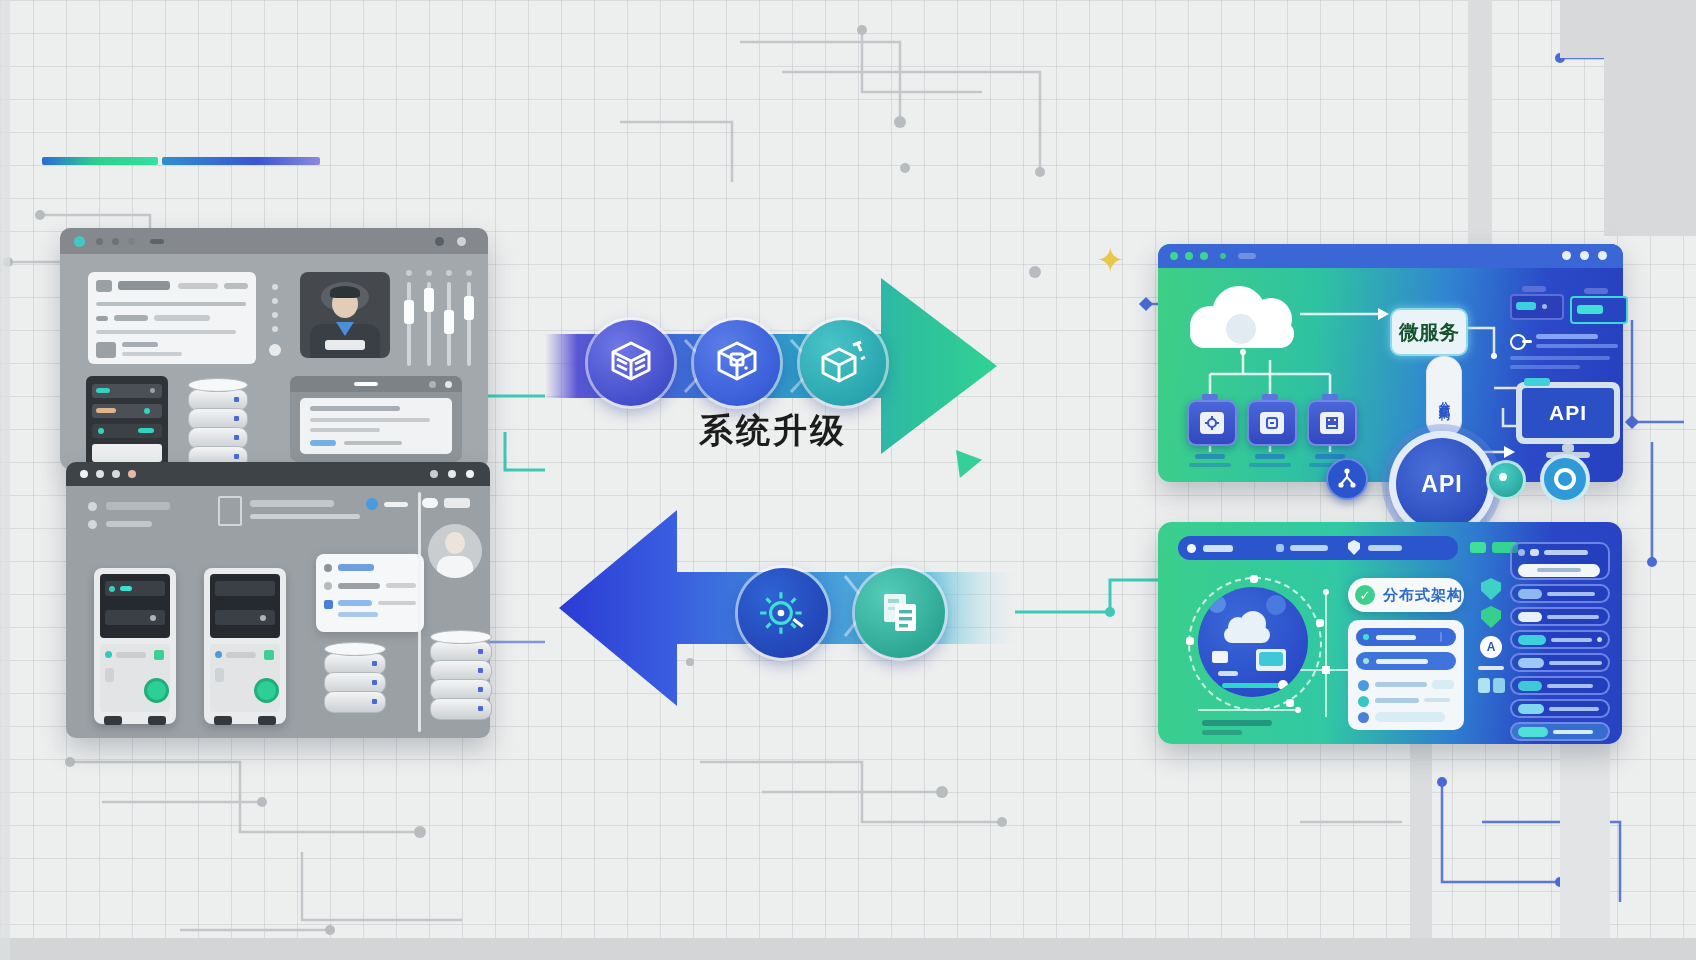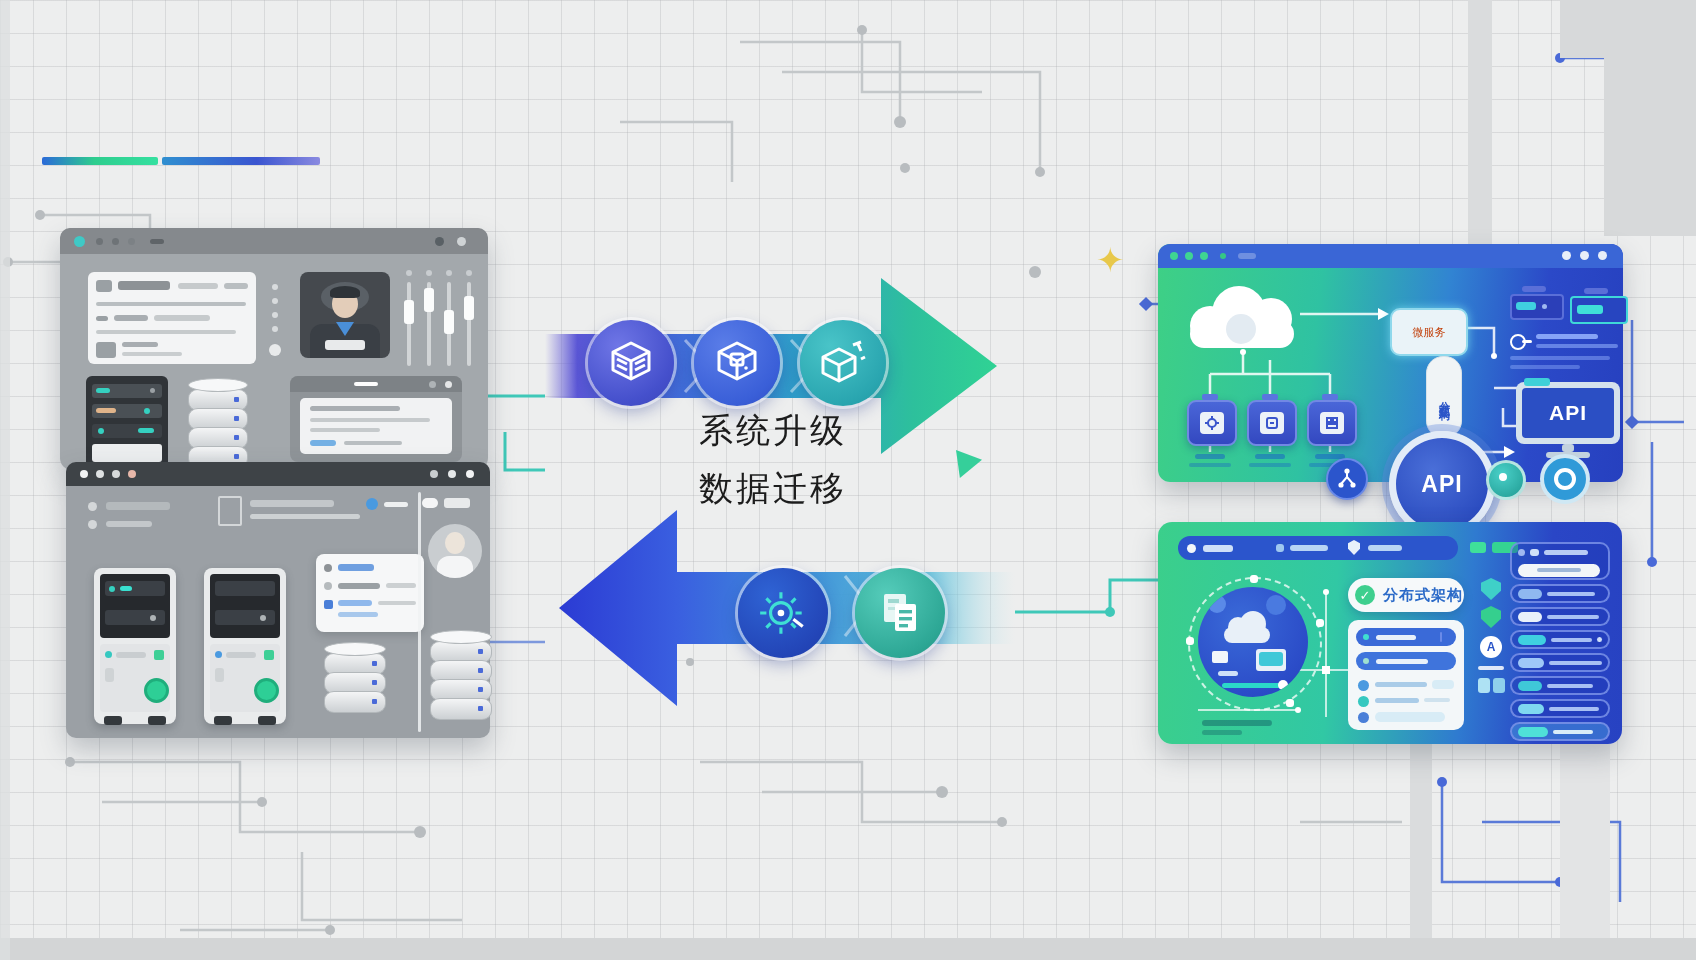--- a/index.html
+++ b/index.html
@@ -18,21 +18,21 @@
   .dot{position:absolute;border-radius:50%;}
   .win{position:absolute;border-radius:12px;box-shadow:0 12px 26px rgba(66,76,88,.28);}
   .whdr{position:absolute;left:0;right:0;top:0;border-radius:10px 10px 0 0;}
   h1.title{
     position:absolute;left:36px;top:50px;margin:0;
     font-size:58px;font-weight:900;color:#1a1a1a;letter-spacing:1px;white-space:nowrap;
   }
   .u-seg{position:absolute;height:8px;border-radius:2px;top:157px;}
   .flow-label{
     position:absolute;left:668px;width:210px;text-align:center;
-    font-size:34px;font-weight:400;color:#1c1c1c;letter-spacing:3px;white-space:nowrap;
+    font-size:34px;font-weight:700;color:#1c1c1c;letter-spacing:3px;white-space:nowrap;
   }
   .flow-ico{
     position:absolute;width:86px;height:86px;border-radius:50%;
     display:flex;align-items:center;justify-content:center;
     box-shadow:0 0 0 3px rgba(255,255,255,.5), 0 6px 16px rgba(30,50,140,.35);
   }
   .cyl{position:absolute;}
   .cyl .disc{position:relative;height:20px;margin-top:-3px;border-radius:10px/9px;
     background:linear-gradient(#f4f5f6,#ccd0d3);border:1px solid #b3b8bb;}
   .cyl .disc i{position:absolute;right:8px;top:7px;width:5px;height:5px;border-radius:1px;background:#4a6ad8;display:block;}
@@ -371,21 +371,20 @@
   </div>
   <div class="flow-ico" style="left:800px;top:320px;background:radial-gradient(circle at 35% 30%,#49c4c8,#2aa6b0 70%,#1f96a2);">
     <svg width="52" height="52" viewBox="0 0 52 52" fill="none" stroke="#fff" stroke-width="3" stroke-linejoin="round">
       <path d="M22 12 L38 20 L38 36 L22 44 L6 36 L6 20 Z"></path>
         <path d="M6 20 L22 28 L38 20"></path>
         <path d="M22 28 V44"></path>
       <path d="M36 8 l8 -3 M40 5 l4 9 M44 22 l4 -2"></path>
     </svg>
   </div>
   <div class="flow-label" style="top:408px;">系统升级</div>
-  <div class="flow-label" style="top:466px;">数据迁移</div>
 
   <svg class="abs" width="470" height="216" style="left:545px;top:500px;">
     <defs>
       <linearGradient id="gradL" x1="0" y1="0" x2="470" y2="0" gradientUnits="userSpaceOnUse">
         <stop offset="0" stop-color="#2936d2"></stop>
         <stop offset="0.28" stop-color="#3a5fe0"></stop>
         <stop offset="0.55" stop-color="#3f8fd8"></stop>
         <stop offset="0.8" stop-color="#46b8d8" stop-opacity="0.85"></stop>
         <stop offset="1" stop-color="#bfe8ee" stop-opacity="0"></stop>
       </linearGradient>
@@ -487,21 +486,21 @@
       </span>
     </div>
     <span class="bar" style="left:37px;top:210px;width:30px;height:5px;background:rgba(23,92,200,.5);"></span>
     <span class="bar" style="left:31px;top:219px;width:42px;height:4px;background:rgba(23,92,200,.35);"></span>
     <span class="bar" style="left:97px;top:210px;width:30px;height:5px;background:rgba(23,92,200,.5);"></span>
     <span class="bar" style="left:91px;top:219px;width:42px;height:4px;background:rgba(23,92,200,.35);"></span>
     <span class="bar" style="left:157px;top:210px;width:30px;height:5px;background:rgba(23,92,200,.5);"></span>
     <span class="bar" style="left:151px;top:219px;width:42px;height:4px;background:rgba(23,92,200,.35);"></span>
 
     <div class="abs" style="left:232px;top:64px;width:74px;height:44px;background:#eaf3f8;border-radius:10px;border:2px solid #8fd8ec;box-shadow:0 0 10px rgba(120,220,240,.8);display:flex;align-items:center;justify-content:center;">
-      <span style="color:#c2410c;font-size:11px;font-weight:normal;">微服务</span>
+      <span style="color:#14532d;font-size:20px;font-weight:bold;">微服务</span>
     </div>
 
     <div class="abs" style="left:268px;top:112px;width:34px;height:80px;background:#f0f4f6;border:1px solid #d8e2e8;border-radius:17px;display:flex;align-items:center;justify-content:center;">
       <span style="writing-mode:vertical-rl;font-size:11px;font-weight:bold;color:#2b55c8;letter-spacing:2px;">分布式架构</span>
     </div>
 
     <div class="abs" style="left:352px;top:50px;width:50px;height:22px;background:#2b3fb8;border:2px solid #5a6fd8;border-radius:4px;">
       <span class="bar" style="left:4px;top:6px;width:20px;height:8px;background:#3fd0e0;"></span>
       <span class="dot" style="left:30px;top:8px;width:5px;height:5px;background:#9fb8f0;"></span>
       <span class="bar" style="left:10px;top:-10px;width:24px;height:6px;background:#5a6fd8;"></span>

